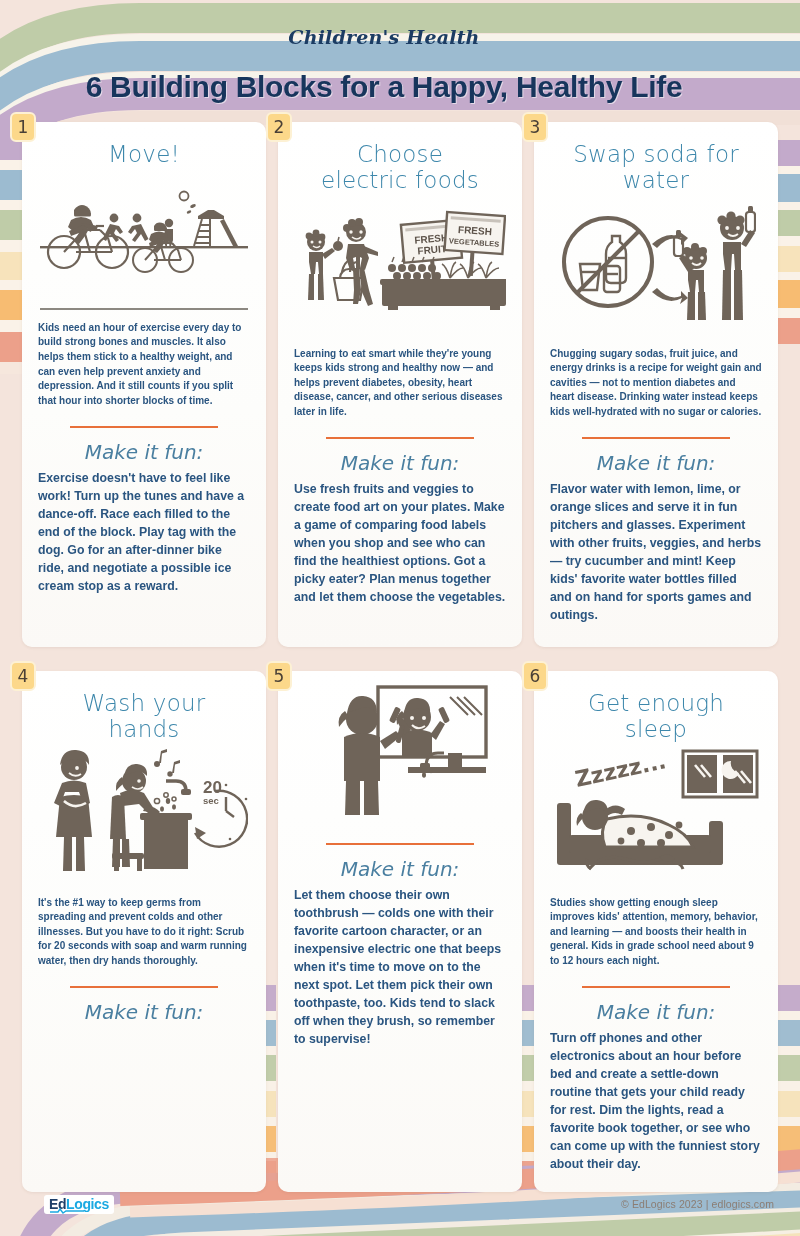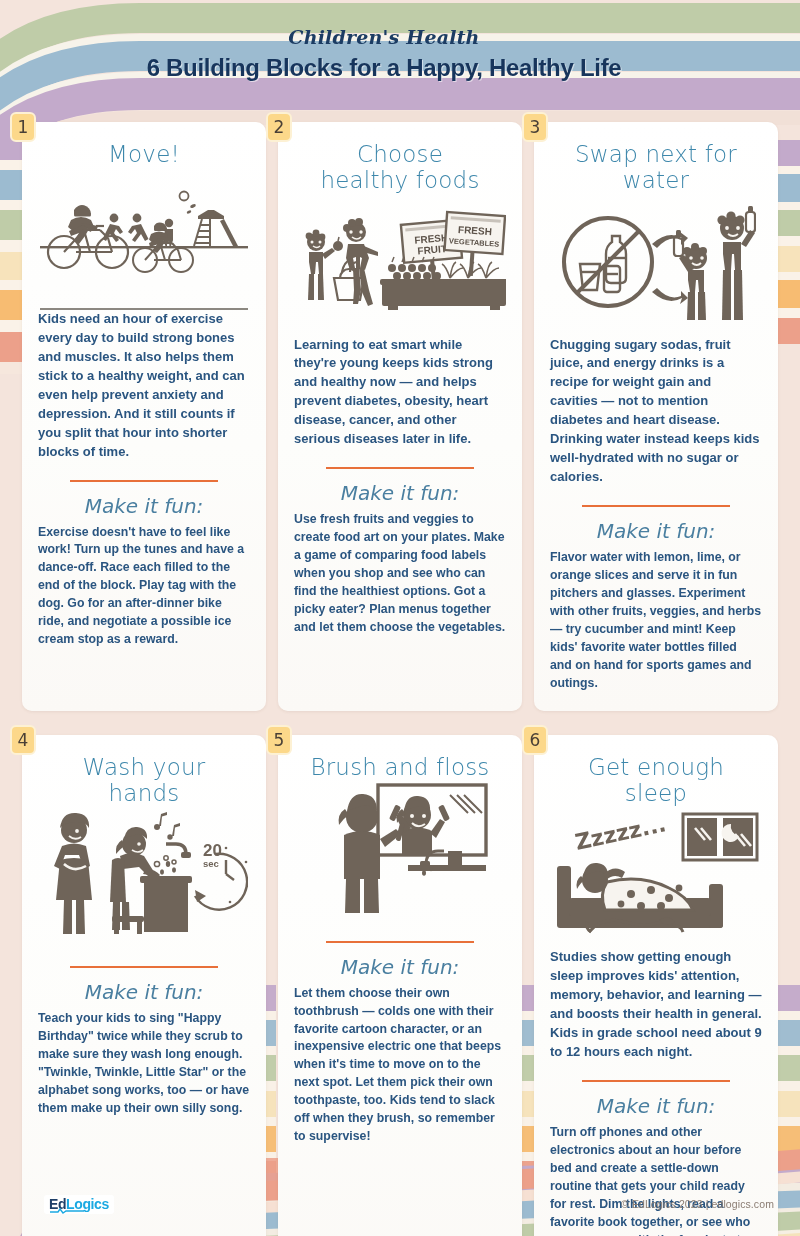--- a/index.html
+++ b/index.html
@@ -25,23 +25,23 @@
     font-family:"DejaVu Serif", serif;
     font-style:italic;
     font-weight:700;
     font-size:19px;
     color:#1c3c63;
     letter-spacing:.2px;
   }
   .headline {
     font-family:"Liberation Sans", sans-serif;
     font-weight:700;
-    font-size:24px;
+    font-size:30px;
     color:#17355c;
-    margin-top:6px;
+    margin-top:22px;
     letter-spacing:-.3px;
     text-shadow:1px 1px 0 rgba(255,255,255,.55);
   }
 
   
   .grid {
     position:absolute;
     top:122px; left:22px;
     width:756px;
     display:grid;
@@ -96,23 +96,24 @@
 
   .rule {
     height:2px; background:#6f6a62; opacity:.8;
     margin:4px 2px 0;
   }
   .rule.hidden { visibility:hidden; }
 
   .body-text {
     font-family:"Liberation Sans", sans-serif;
     font-weight:700;
-    font-size:13px;
+    font-size:10px;
     line-height:1.46;
     color:#2a5580;
+    margin-top:11px;
   }
 
   .divider {
     width:148px; height:2px;
     background:#e8703a;
     margin:18px auto 0;
   }
 
   .fun-title {
     font-family:"DejaVu Sans", sans-serif;
@@ -345,21 +346,21 @@
       <div class="divider"></div>
       <div class="fun-title">Make it fun:</div>
       <div class="fun-text">Exercise doesn't have to feel like work! Turn up the tunes and have a dance-off. Race each filled to the end of the block. Play tag with the dog. Go for an after-dinner bike ride, and negotiate a possible ice cream stop as a reward.</div>
       <div class="spacer"></div>
     </div>
   </div>
 
   <div class="card">
     <div class="badge">2</div>
     <div class="card-inner">
-      <div class="card-title">Choose healthy foods</div>
+      <div class="card-title">Choose electric foods</div>
       <div class="illus">
         <svg width="212" height="122" viewBox="0 0 212 122">
           <g fill="#6f6459">
 
             <g transform="rotate(-5 140 30)">
               <rect x="108" y="16" width="58" height="38" fill="#f7f4ef" stroke="#6f6459" stroke-width="2.4"></rect>
               <rect x="112" y="20" width="50" height="3" fill="#6f6459" opacity=".35"></rect>
               <text x="137" y="36" font-family="Liberation Sans, sans-serif" font-size="10" font-weight="700" text-anchor="middle" fill="#5c5249">FRESH</text>
               <text x="137" y="47" font-family="Liberation Sans, sans-serif" font-size="10" font-weight="700" text-anchor="middle" fill="#5c5249">FRUIT</text>
               <rect x="134" y="54" width="4" height="24"></rect>
@@ -441,21 +442,21 @@
       <div class="divider"></div>
       <div class="fun-title">Make it fun:</div>
       <div class="fun-text">Use fresh fruits and veggies to create food art on your plates. Make a game of comparing food labels when you shop and see who can find the healthiest options. Got a picky eater? Plan menus together and let them choose the vegetables.</div>
       <div class="spacer"></div>
     </div>
   </div>
 
   <div class="card">
     <div class="badge">3</div>
     <div class="card-inner">
-      <div class="card-title">Swap next for water</div>
+      <div class="card-title">Swap soda for water</div>
       <div class="illus">
         <svg width="200" height="128" viewBox="0 0 200 128">
           <g fill="#6f6459">
 
             <g fill="none" stroke="#6f6459" stroke-width="4">
               <circle cx="52" cy="62" r="44"></circle>
               <path d="M21 93 L83 31"></path>
             </g>
 
             <g fill="none" stroke="#6f6459" stroke-width="2.4">
@@ -593,31 +594,30 @@
                 <circle cx="186" cy="40" r="1.3"></circle>
                   <circle cx="206" cy="54" r="1.3"></circle>
                 <circle cx="208" cy="78" r="1.3"></circle>
                   <circle cx="190" cy="94" r="1.3"></circle>
               </g>
             </g>
           </g>
         </svg>
       </div>
       <div class="rule hidden"></div>
+      <div class="body-text">It's the #1 way to keep germs from spreading and prevent colds and other illnesses. But you have to do it right: Scrub for 20 seconds with soap and warm running water, then dry hands thoroughly.</div>
       <div class="divider"></div>
       <div class="fun-title">Make it fun:</div>
-      <div class="fun-text">Teach your kids to sing "Happy Birthday" twice while they scrub to make sure they wash long enough. "Twinkle, Twinkle, Little Star" or the alphabet song works, too — or have them make up their own silly song.</div>
       <div class="spacer"></div>
     </div>
   </div>
 
   <div class="card row2">
     <div class="badge">5</div>
     <div class="card-inner">
-      <div class="card-title">Brush and floss</div>
       <div class="illus">
         <svg width="200" height="136" viewBox="0 0 200 136">
           <g fill="#6f6459">
 
             <rect x="78" y="6" width="108" height="70" fill="none" stroke="#6f6459" stroke-width="3.4"></rect>
             <g stroke="#6f6459" stroke-width="2" fill="none">
               <path d="M150 16 l18 18 M157 16 l18 18 M164 16 l18 18"></path>
             </g>
 
             <g>

